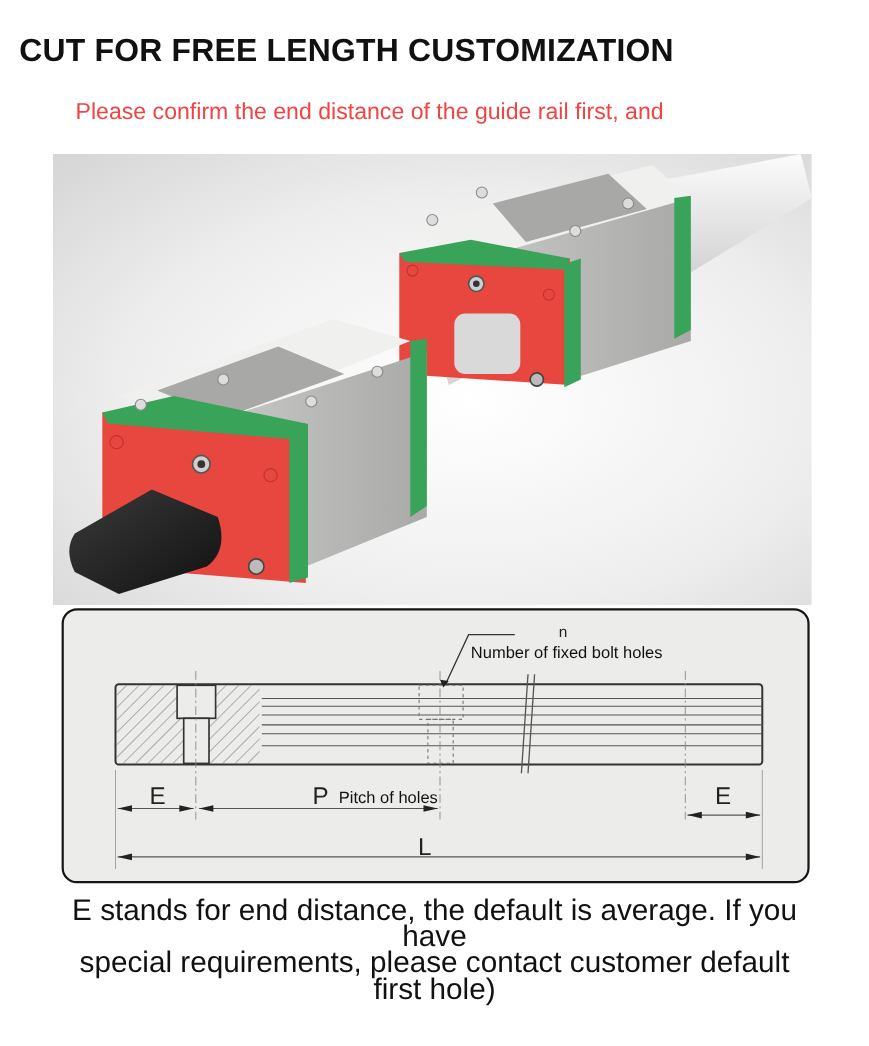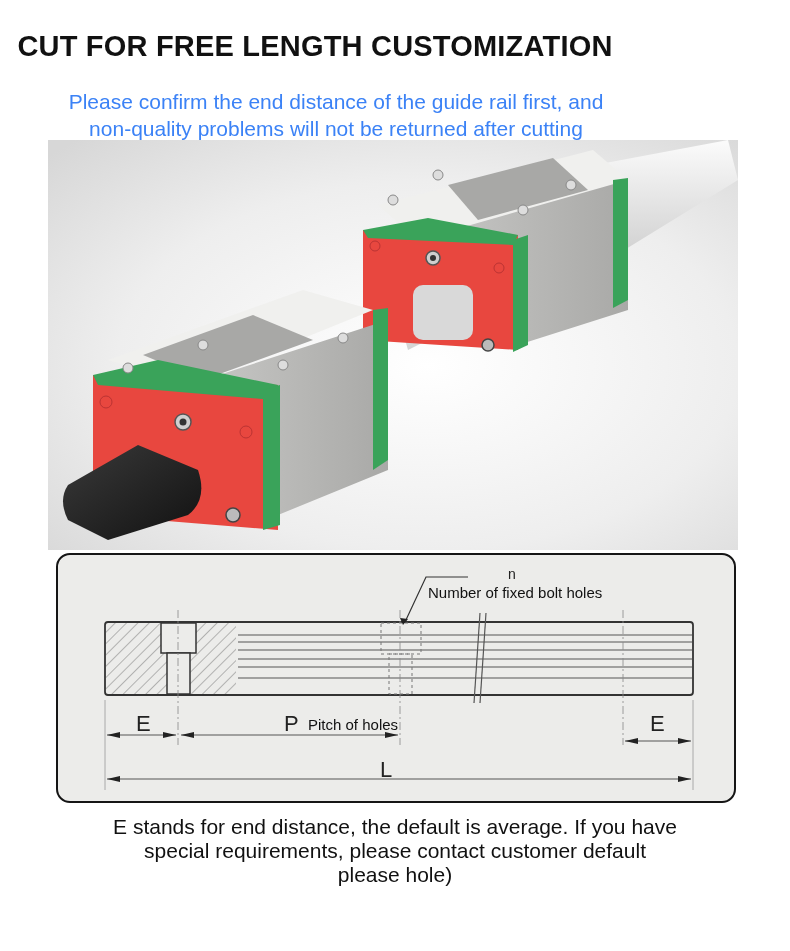--- a/index.html
+++ b/index.html
@@ -1,31 +1,30 @@
 <!DOCTYPE html>
 <html><head>
 <meta charset="utf-8">
 <style>
   html, body { margin: 0; padding: 0; background: #ffffff; }
   body { width: 790px; height: 951px; position: relative; overflow: hidden; font-family: "Liberation Sans", "DejaVu Sans", sans-serif; color: #111; }
   .title { position: absolute; left: 0; top: 30px; width: 630px; text-align: center; font-size: 29px; font-weight: bold; letter-spacing: 0.2px; color: #111; }
-  .subtitle { position: absolute; left: 0; top: 88px; width: 672px; text-align: center; font-size: 21px; line-height: 27px; color: #3b82f6; }
+  .subtitle { position: absolute; left: 0; top: 88px; width: 672px; text-align: center; font-size: 21px; line-height: 27px; color: #ef4444; }
   .photo { position: absolute; left: 48px; top: 140px; width: 690px; height: 410px; }
   .diagram-box { position: absolute; left: 56px; top: 553px; width: 676px; height: 246px; border: 2px solid #151515; border-radius: 14px; background: #ececea; overflow: hidden; }
   .diagram-box svg { position: absolute; left: 0; top: 0; }
-  .note { position: absolute; left: 50px; top: 815px; width: 690px; text-align: center; font-size: 21px; line-height: 24px; color: #111; }
+  .note { position: absolute; left: 50px; top: 815px; width: 690px; text-align: center; font-size: 27px; line-height: 24px; color: #111; }
   .note span { display: block; }
 </style>
 </head>
 <body>
 
 <div class="title">CUT FOR FREE LENGTH CUSTOMIZATION</div>
 <div class="subtitle">
   <div>Please confirm the end distance of the guide rail first, and</div>
-  <div>non-quality problems will not be returned after cutting</div>
 </div>
 
 <div class="photo">
   <svg width="690" height="410" viewBox="0 0 690 410">
     <defs>
       <radialGradient id="bg" cx="0.55" cy="0.55" r="0.75">
         <stop offset="0" stop-color="#ffffff"></stop>
         <stop offset="0.6" stop-color="#eeeeee"></stop>
         <stop offset="1" stop-color="#d7d7d7"></stop>
       </radialGradient>
@@ -158,14 +157,14 @@
     <text x="226" y="176" font-family="Liberation Sans, sans-serif" font-size="22" fill="#222">P</text>
     <text x="250" y="175" font-family="Liberation Sans, sans-serif" font-size="15" fill="#111">Pitch of holes</text>
     <text x="592" y="176" font-family="Liberation Sans, sans-serif" font-size="22" fill="#222">E</text>
     <text x="322" y="222" font-family="Liberation Sans, sans-serif" font-size="22" fill="#222">L</text>
   </svg>
 </div>
 
 <div class="note">
   <span>E stands for end distance, the default is average.  If you have</span>
   <span>special requirements, please contact customer default</span>
-  <span>please hole)</span>
+  <span>first hole)</span>
 </div>
 
 </body></html>

